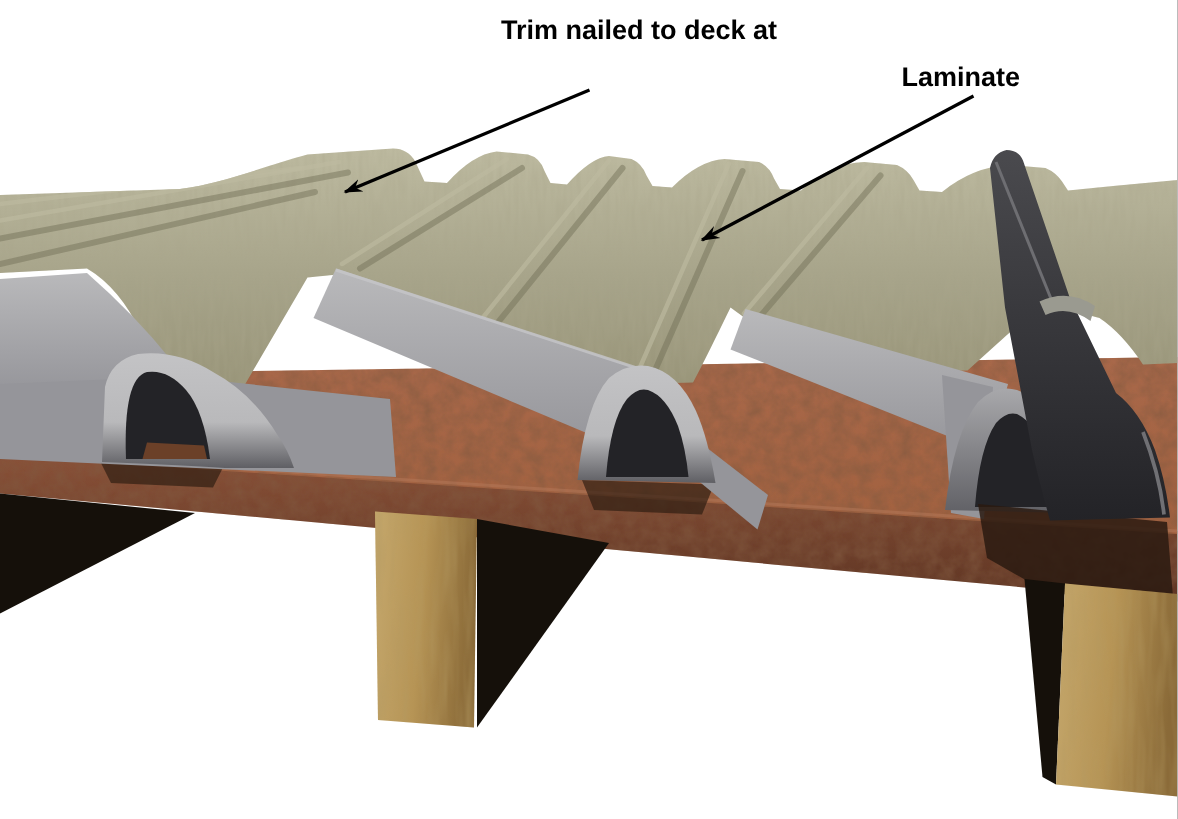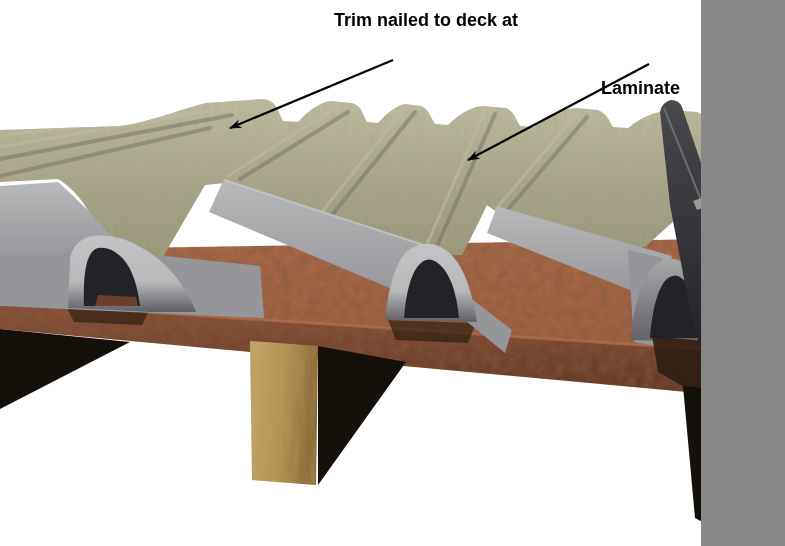--- a/index.html
+++ b/index.html
@@ -1,27 +1,27 @@
 <!DOCTYPE html>
 <html style="--background: #ffffff; --text: #000000; --laminate-base: #a6a389; --laminate-light: #bdbaa0; --laminate-dark: #6f6c55; --trim-light: #b9b9bb; --trim-mid: #95959a; --trim-dark: #5f5f64; --trim-darkest: #232327; --deck-top: #a2613f; --deck-top-dark: #7c452c; --deck-face: #8a5138; --deck-shadow: #2a1a10; --joist-wood: #b69455; --joist-wood-dark: #8a6a38; --joist-shadow: #15100a;"><head>
 <meta charset="utf-8">
 <style>
   html,body{margin:0;padding:0;background:#888;}
   .stage{
-    position:relative;width:701px;height:546px;overflow:hidden;
+    position:relative;width:785px;height:546px;overflow:hidden;
     background:var(--background,#ffffff);
     font-family:"Liberation Sans", sans-serif;
   }
   .stage svg{position:absolute;left:0;top:0;}
   .label{
     position:absolute;color:var(--text,#000);font-weight:bold;
     font-size:18px;line-height:24px;letter-spacing:0px;white-space:nowrap;
   }
   .label-trim{left:334px;top:8px;}
-  .label-laminate{left:601px;top:39px;margin-top:37px;}
+  .label-laminate{left:601px;top:39px;}
   .annot{stroke:var(--text,#000);stroke-width:2.2;fill:none;}
   .lam-fill{fill:url(#gLam);}
   .lam-streak-l{stroke:var(--laminate-light,#bdbaa0);stroke-width:3;fill:none;opacity:.65;stroke-linecap:round;}
   .lam-streak-d{stroke:var(--laminate-dark,#6f6c55);stroke-width:4;fill:none;opacity:.45;stroke-linecap:round;}
   .band{fill:url(#gBand);}
   .hump{fill:url(#gHump);}
   .hump-dim{fill:url(#gHumpDim);}
   .arch{fill:var(--trim-darkest,#232327);}
   .flange{fill:var(--trim-mid,#95959a);}
   .face{fill:url(#gFace);}

